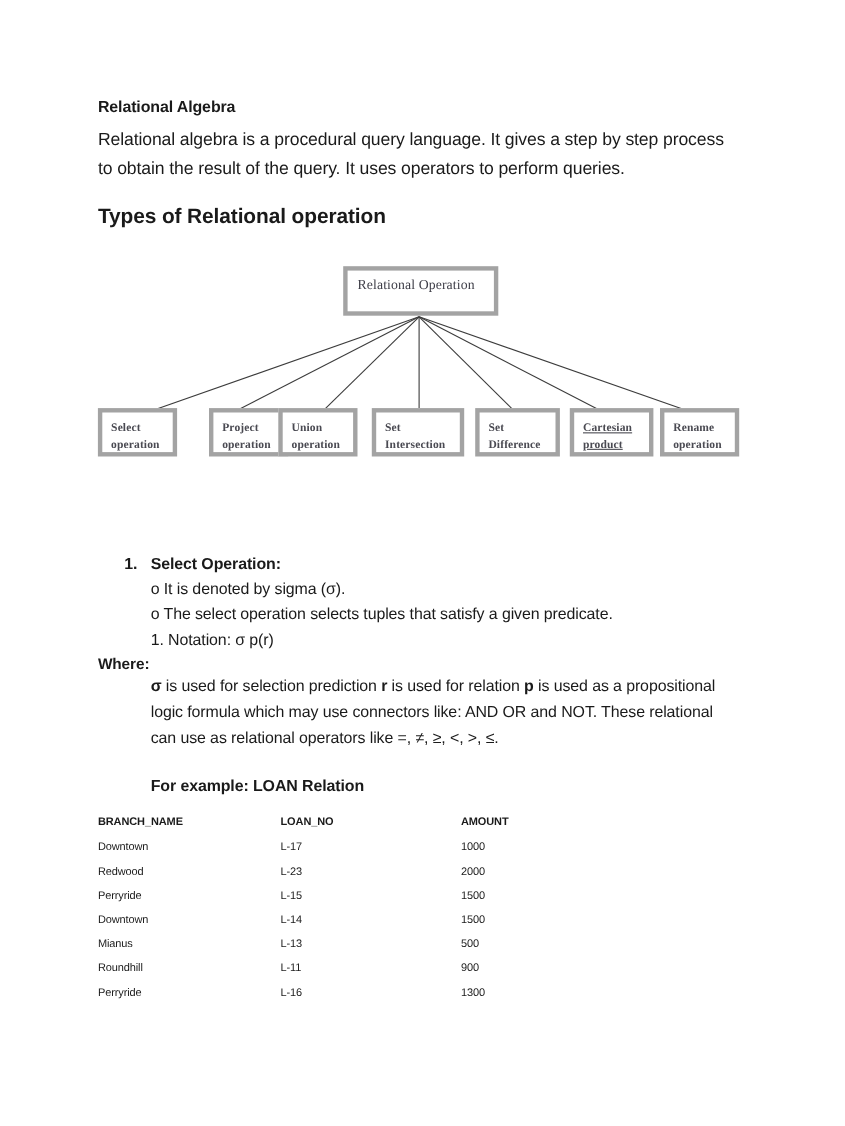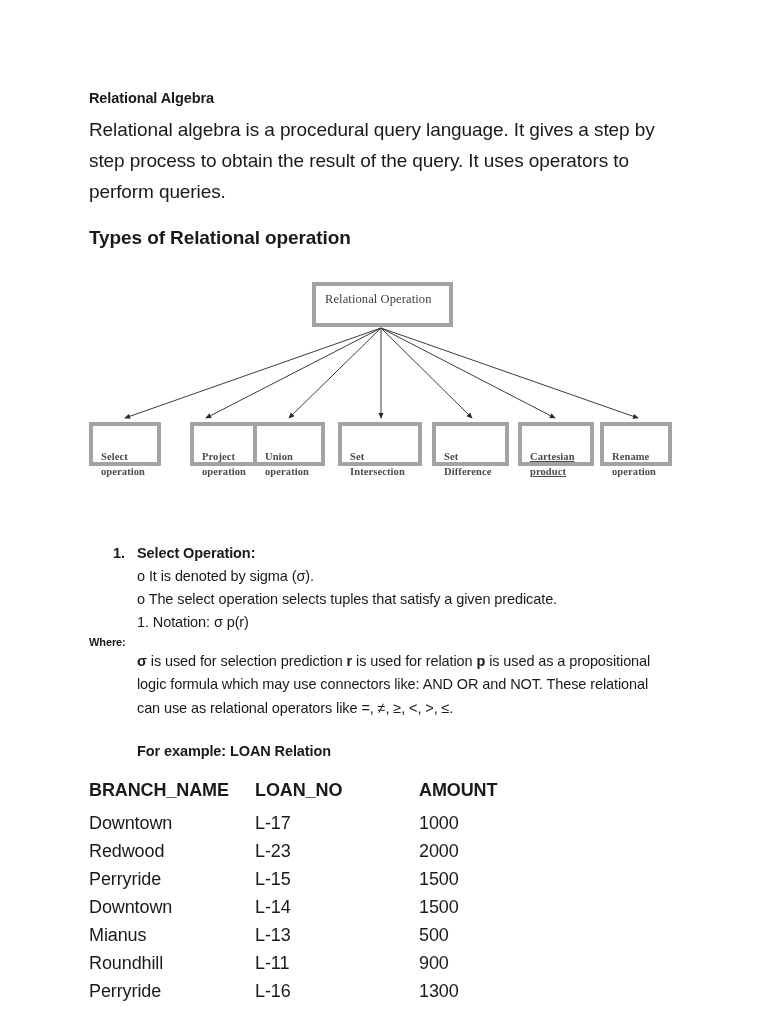--- a/index.html
+++ b/index.html
@@ -31,21 +31,21 @@
 
   
   h1.doc-heading {
     font-size: 14.5px;
     font-weight: bold;
     margin: 0 0 6px 0;
     letter-spacing: -0.1px;
     line-height: 1.45;
   }
   p.body-para {
-    font-size: 19px;
+    font-size: 16px;
     font-weight: normal;
     margin: 0;
     line-height: 1.62;
     letter-spacing: -0.1px;
     width: 578px;
   }
   h2.section-heading {
     font-size: 19px;
     font-weight: bold;
     margin: 20px 0 0 0;
@@ -78,23 +78,23 @@
     left: 223px;
     top: 3px;
     width: 141px;
     height: 45px;
     padding: 6px 0 0 9px;
     font-size: 12.5px;
     color: #3d3d47;
     font-weight: normal;
   }
   .node-leaf {
-    top: 143px;
+    top: 132px;
     height: 44px;
-    padding: 24px 0 0 8px;
+    padding: 8px 0 0 8px;
     line-height: 1.42;
   }
 
   
   .list-block {
     margin-top: 63px;
   }
   .list-item-row {
     position: relative;
     font-size: 14.5px;
@@ -111,21 +111,21 @@
     margin-left: 48px;
     font-weight: bold;
   }
   .sub-line {
     margin-left: 48px;
     font-size: 14.5px;
     line-height: 1.58;
     letter-spacing: -0.1px;
   }
   .where-label {
-    font-size: 11px;
+    font-size: 14px;
     font-weight: bold;
     margin-top: 2px;
     letter-spacing: -0.1px;
   }
   .where-para {
     margin-left: 48px;
     margin-top: 2px;
     width: 530px;
     font-size: 14.5px;
     line-height: 1.62;
@@ -138,21 +138,21 @@
     margin-top: 23px;
     font-size: 14.5px;
     font-weight: bold;
     letter-spacing: -0.1px;
   }
 
   
   table.loan-table {
     margin-top: 17px;
     border-collapse: collapse;
-    font-size: 18px;
+    font-size: 10px;
     letter-spacing: -0.1px;
   }
   table.loan-table th {
     text-align: left;
     font-weight: bold;
     padding: 0 0 4px 0;
     line-height: 1.58;
   }
   table.loan-table td {
     text-align: left;

